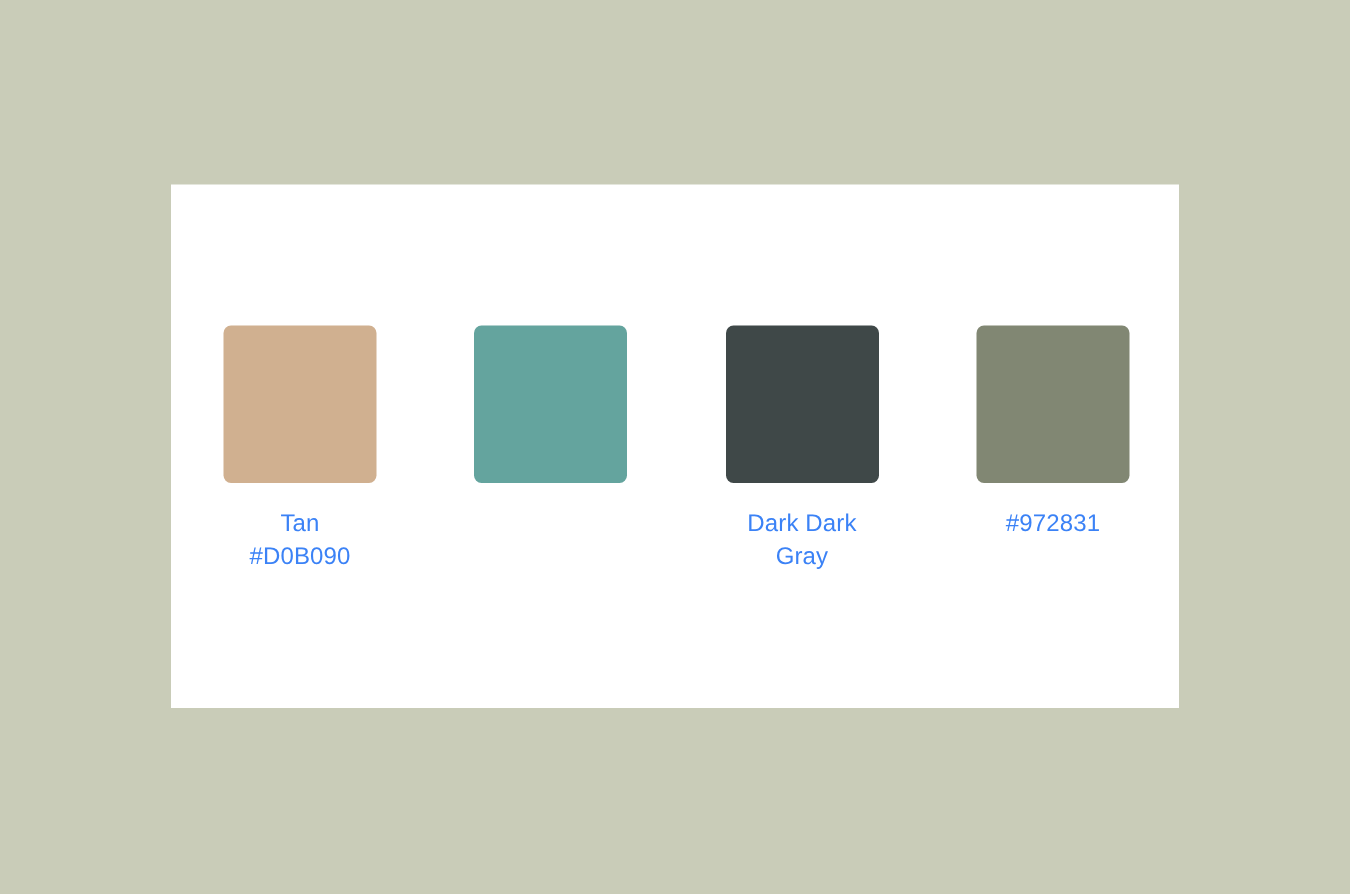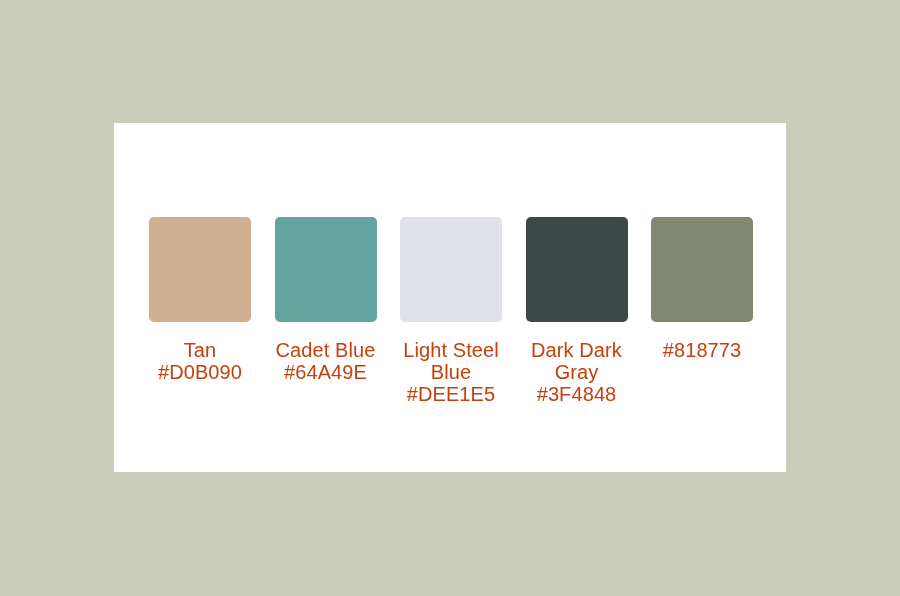--- a/index.html
+++ b/index.html
@@ -54,23 +54,23 @@
     width: 102px;
     height: 105px;
     border-radius: 5px;
     box-sizing: border-box;
   }
 
   .swatch-label {
     margin-top: 17px;
     width: 106px;
     text-align: center;
-    font-size: 20px;
+    font-size: 16px;
     line-height: 22px;
-    color: #c2410c;
+    color: #3b82f6;
     letter-spacing: 0.1px;
   }
 
   .swatch-name {
     display: block;
   }
 
   .swatch-hex {
     display: block;
   }
@@ -87,44 +87,32 @@
       <div class="swatch-cell">
         <div class="swatch-chip" style="background-color: rgb(208, 176, 144);"></div>
         <div class="swatch-label">
           <span class="swatch-name">Tan</span>
           <span class="swatch-hex">#D0B090</span>
         </div>
       </div>
 
       <div class="swatch-cell">
         <div class="swatch-chip" style="background-color: rgb(100, 164, 158);"></div>
-        <div class="swatch-label">
-          <span class="swatch-name">Cadet Blue</span>
-          <span class="swatch-hex">#64A49E</span>
-        </div>
       </div>
 
-      <div class="swatch-cell">
-        <div class="swatch-chip" style="background-color: rgb(222, 225, 229);"></div>
-        <div class="swatch-label">
-          <span class="swatch-name">Light Steel Blue</span>
-          <span class="swatch-hex">#DEE1E5</span>
-        </div>
-      </div>
 
       <div class="swatch-cell">
         <div class="swatch-chip" style="background-color: rgb(63, 72, 72);"></div>
         <div class="swatch-label">
           <span class="swatch-name">Dark Dark Gray</span>
-          <span class="swatch-hex">#3F4848</span>
         </div>
       </div>
 
       <div class="swatch-cell">
         <div class="swatch-chip" style="background-color: rgb(129, 135, 115);"></div>
         <div class="swatch-label">
-          <span class="swatch-hex">#818773</span>
+          <span class="swatch-hex">#972831</span>
         </div>
       </div>
 
     </div>
   </div>
 </div>
 
 </body></html>

